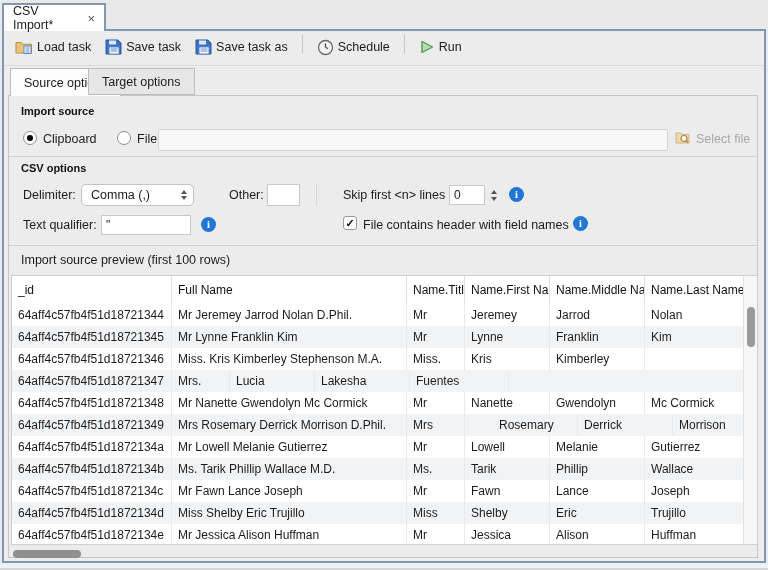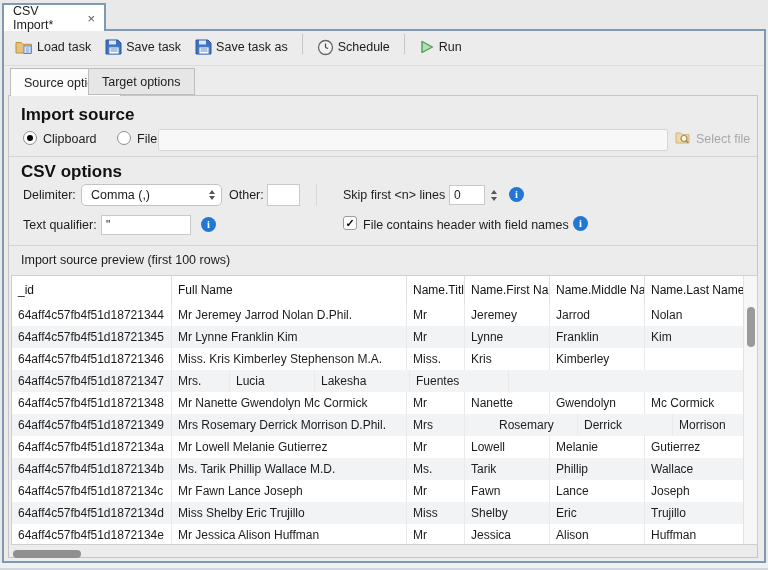--- a/index.html
+++ b/index.html
@@ -27,33 +27,33 @@
 
   
   .tab { position:absolute; display:flex; align-items:center; padding:0 13px; font-size:12.5px;
          border:1px solid #bdbdbd; z-index:3; cursor:default; }
   .tab.active { left:10px; top:68px; height:28px; background:#fcfcfc; border-bottom:none; }
   .tab.inactive { left:88px; top:68px; height:27px; background:#e6e6e6; }
 
   
   .panel { position:absolute; left:8px; top:95px; width:750px; height:463px; border:1px solid #c6c6c6;
            background:#ececec; z-index:2; }
-  .heading { position:absolute; font-weight:bold; font-size:17px; color:#111; }
+  .heading { position:absolute; font-weight:bold; font-size:11px; color:#111; }
   .lbl { position:absolute; font-size:12.5px; color:#1c1c1c; white-space:nowrap; }
   .sect-line { position:absolute; left:0; width:748px; height:1px; background:#d4d4d4; }
 
   .radio { position:absolute; width:14px; height:14px; border-radius:50%; border:1px solid #8f8f8f; background:#fff; }
   .radio.sel::after { content:""; position:absolute; left:3px; top:3px; width:6px; height:6px; border-radius:50%; background:#000; }
 
   .file-input { position:absolute; left:149px; top:33px; width:510px; height:22px; background:#f8f8f8;
                 border:1px solid #d6d6d6; border-radius:2px; }
   .select-file { position:absolute; left:666px; top:34px; display:flex; align-items:center; gap:4px;
                  color:#a8a8a8; font-size:12.5px; }
 
-  .select-box { position:absolute; left:72px; top:88px; width:141px; height:22px; background:#fff;
+  .select-box { position:absolute; left:72px; top:88px; width:113px; height:22px; background:#fff;
                 border:1px solid #c3c3c3; border-radius:5px; display:flex; align-items:center;
                 padding-left:9px; font-size:12.5px; }
   .updown { margin-left:auto; margin-right:6px; display:flex; flex-direction:column; gap:2px; }
   .tri-up { width:0; height:0; border-left:3.5px solid transparent; border-right:3.5px solid transparent; border-bottom:4px solid #555; }
   .tri-down { width:0; height:0; border-left:3.5px solid transparent; border-right:3.5px solid transparent; border-top:4px solid #555; }
 
   .txt-input { position:absolute; background:#fff; border:1px solid #c9c9c9; font-size:12px; padding:0 4px; line-height:18px; }
   .vdiv { position:absolute; left:307px; top:88px; width:1px; height:22px; background:#d8d8d8; }
 
   .stepper { position:absolute; left:478px; top:89px; width:13px; height:20px; display:flex; flex-direction:column;

